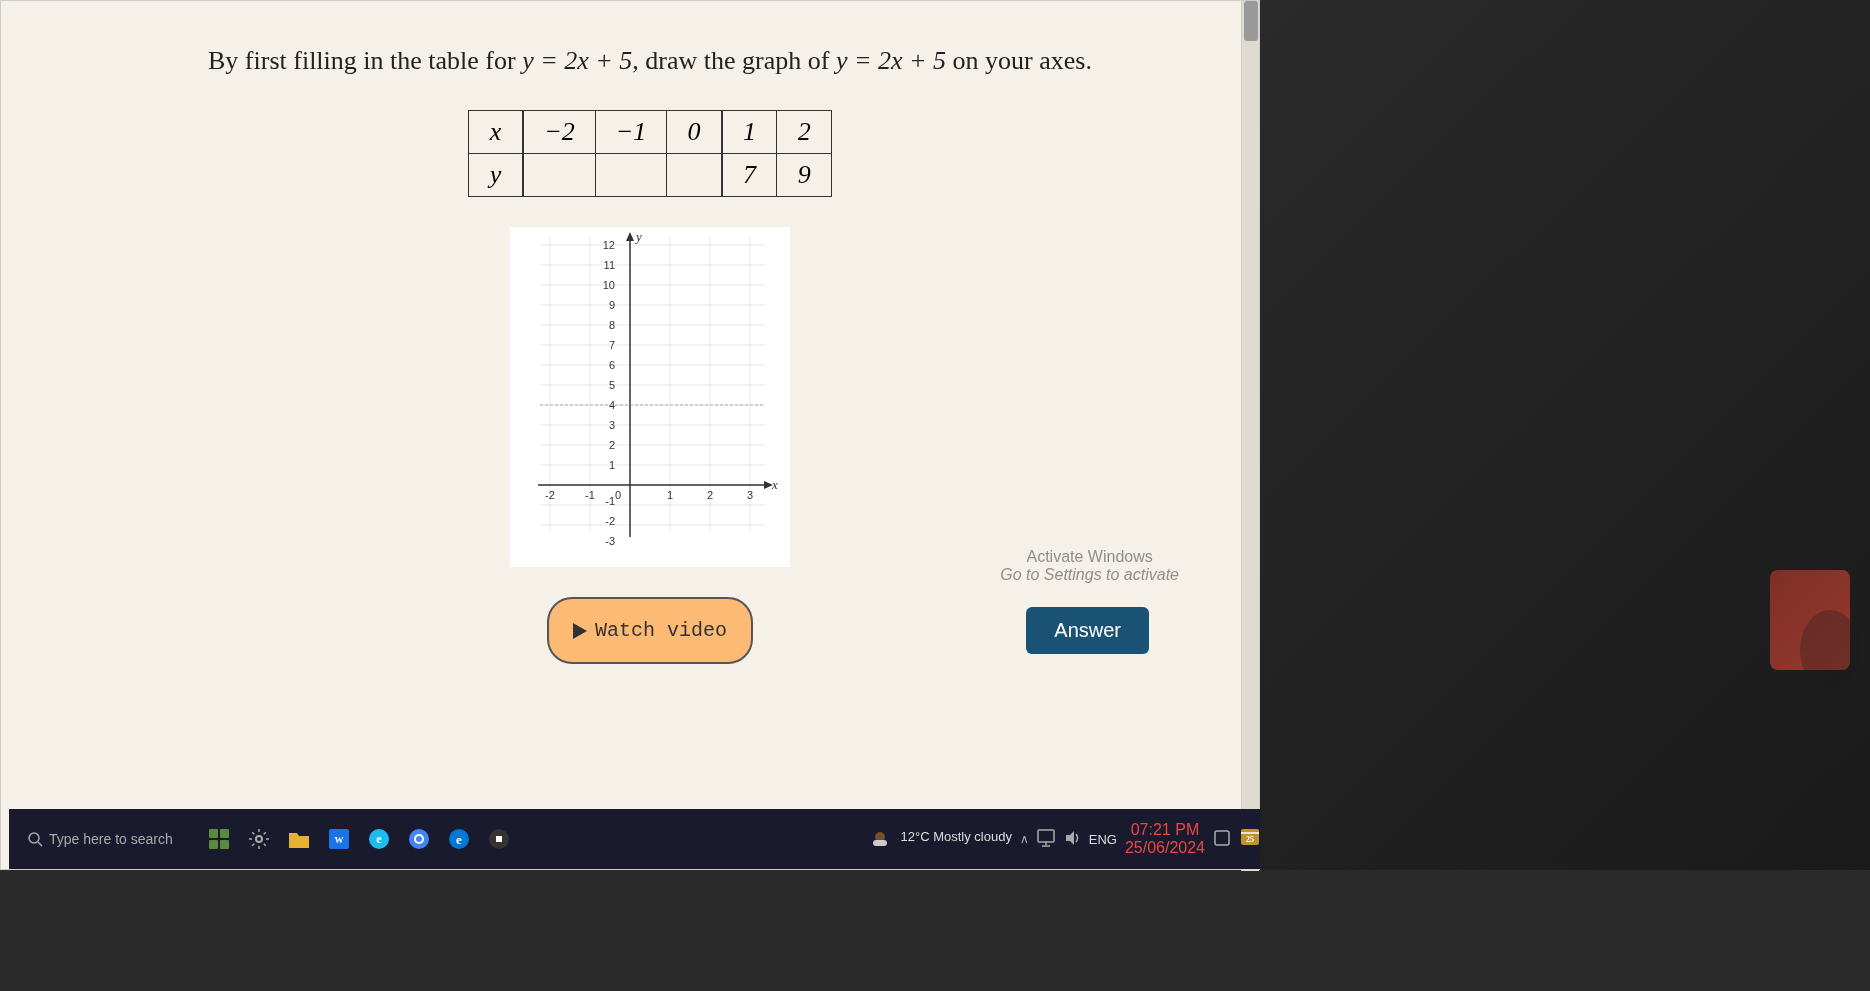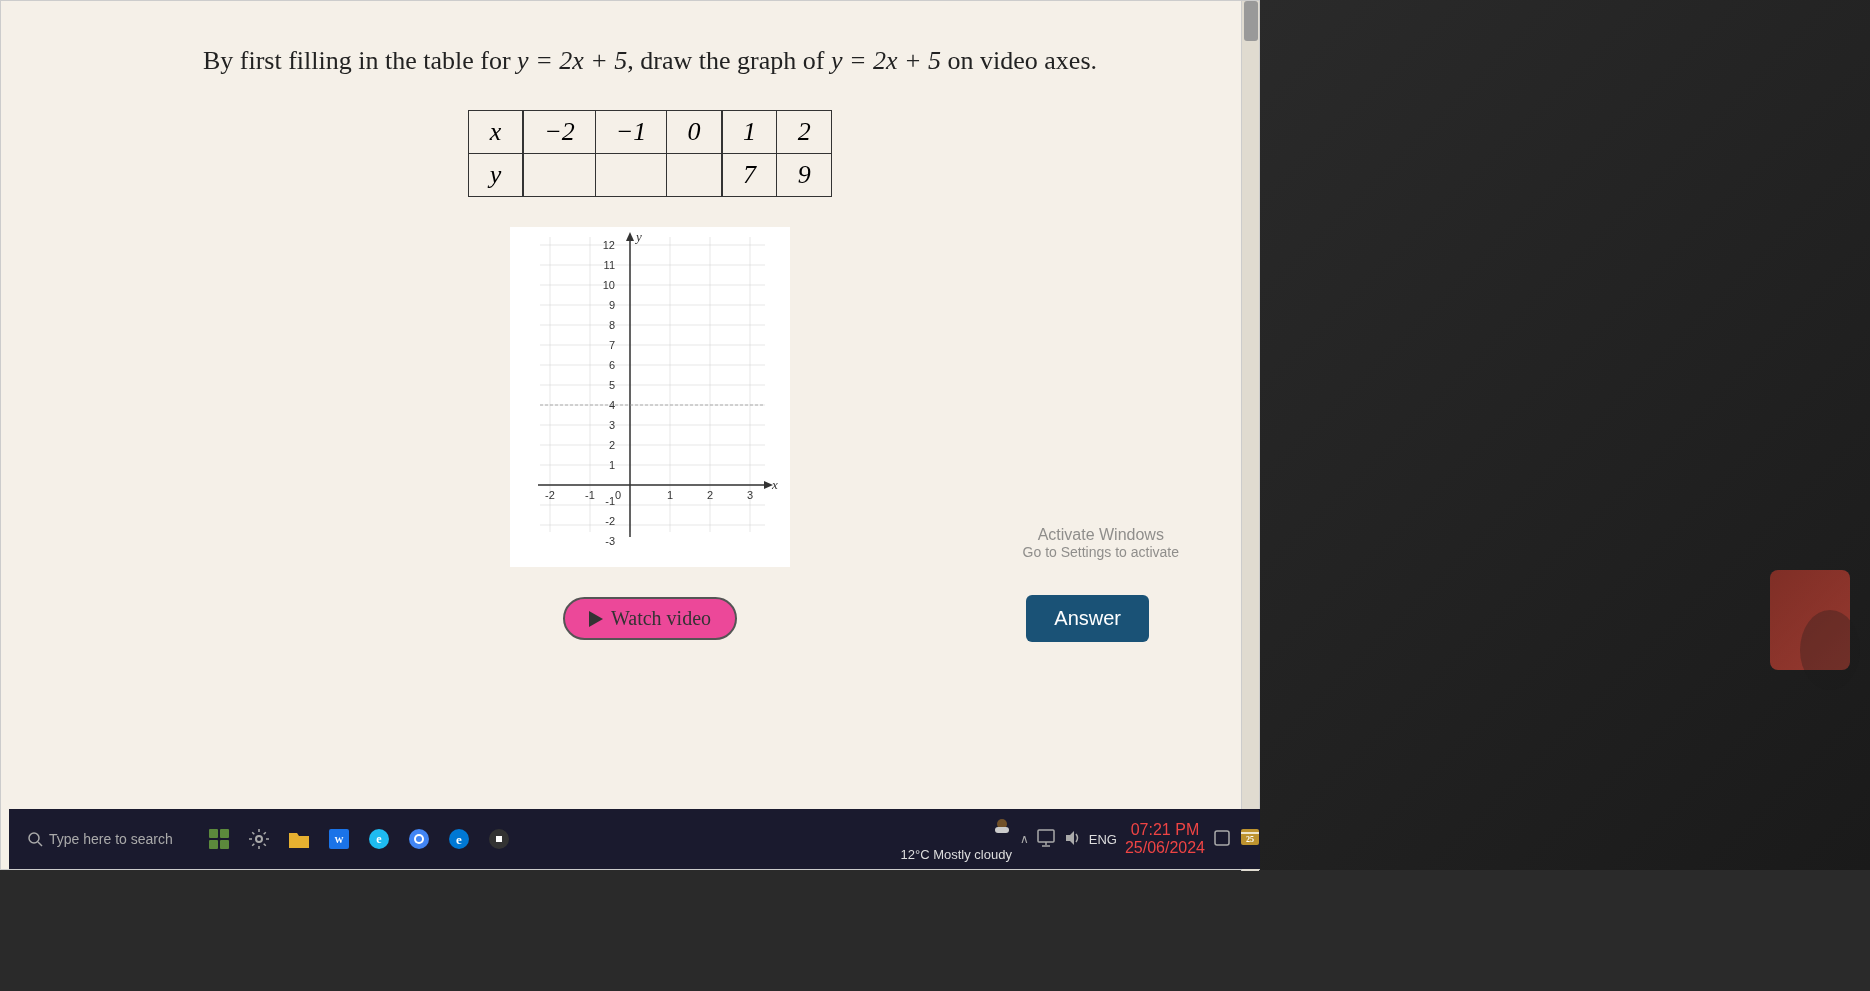--- a/index.html
+++ b/index.html
@@ -116,28 +116,28 @@
       align-items: center;
       gap: 20px;
       margin-top: 10px;
       position: relative;
     }
 
     .watch-video-btn {
       display: flex;
       align-items: center;
       gap: 8px;
-      background: #ec4899;
+      background: #fdba74;
       border: 2px solid #555;
       border-radius: 25px;
-      padding: 8px 24px;
+      padding: 20px 24px;
       font-size: 20px;
       cursor: pointer;
       color: #333;
-      font-family: Liberation Serif, serif;
+      font-family: Liberation Mono, monospace;
     }
 
     .answer-btn {
       background: #1a5276;
       color: white;
       border: none;
       border-radius: 6px;
       padding: 12px 28px;
       font-size: 20px;
       cursor: pointer;
@@ -197,25 +197,24 @@
       display: flex;
       align-items: center;
       gap: 8px;
       color: #ddd;
       font-size: 13px;
       font-family: Arial, sans-serif;
     }
 
     .weather-info {
       display: flex;
-      align-items: flex-end;
+      align-items: flex-start;
       gap: 11px;
       font-size: 13px;
       color: #ddd;
-      flex-direction: column;
     }
 
     .time-date {
       text-align: center;
       font-size: 16px;
       color: #ef4444;
     }
 
     
     .graph-svg {
@@ -223,21 +222,21 @@
     }
   </style>
 </head>
 <body>
 
 <div class="main-window">
 
   <div class="content-area">
 
     <div class="question-text">
-      <span>By first filling in the table for </span><span style="font-style:italic;">y = 2x + 5</span><span>, draw the graph of </span><span style="font-style:italic;">y = 2x + 5</span><span> on video axes.</span>
+      <span>By first filling in the table for </span><span style="font-style:italic;">y = 2x + 5</span><span>, draw the graph of </span><span style="font-style:italic;">y = 2x + 5</span><span> on your axes.</span>
     </div>
 
     <div class="table-container">
       <table class="values-table">
         <tbody>
             <tr>
           <td class="label header-sep" style="font-style:italic; border-right: 2px solid #333;"><em>x</em></td>
           <td>−2</td>
           <td>−1</td>
           <td style="border-right: 2px solid #333;">0</td>
@@ -332,21 +331,21 @@
         <span>Watch video</span>
       </button>
 
       <button class="answer-btn">
         <span>Answer</span>
       </button>
     </div>
 
     <div class="activate-watermark">
       <div>Activate Windows</div>
-      <div style="font-size:14px;">Go to Settings to activate</div>
+      <div style="font-size:16px;font-style:italic;">Go to Settings to activate</div>
     </div>
 
   </div>
 
   <div class="scrollbar">
     <div class="scrollbar-thumb"></div>
   </div>
 
   <div class="taskbar">
 

